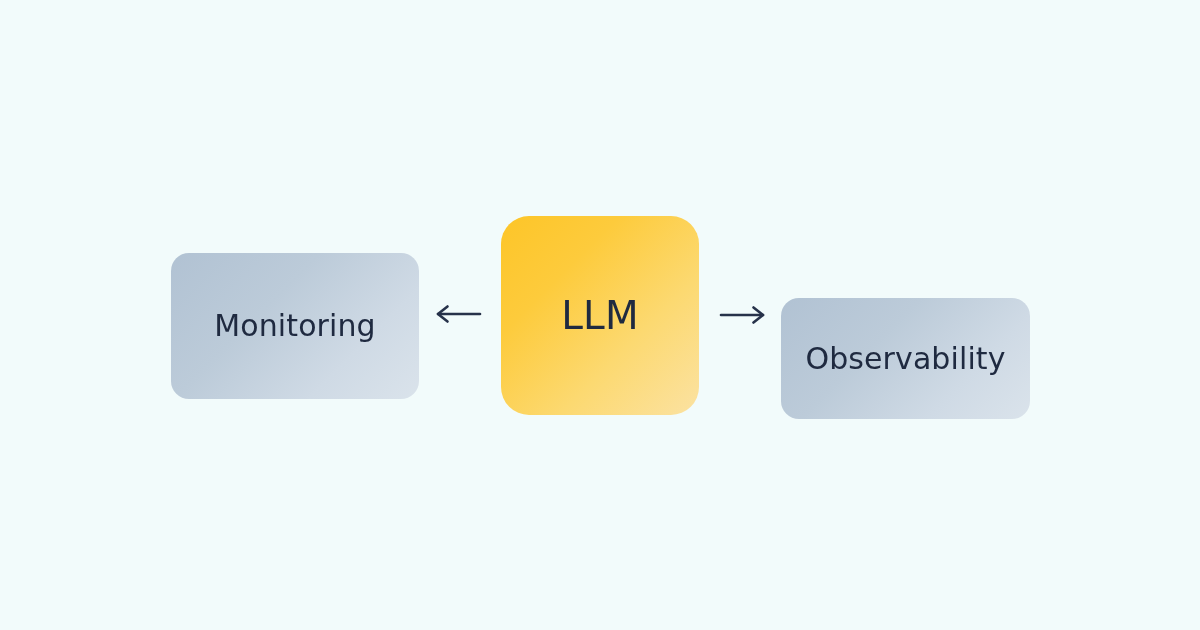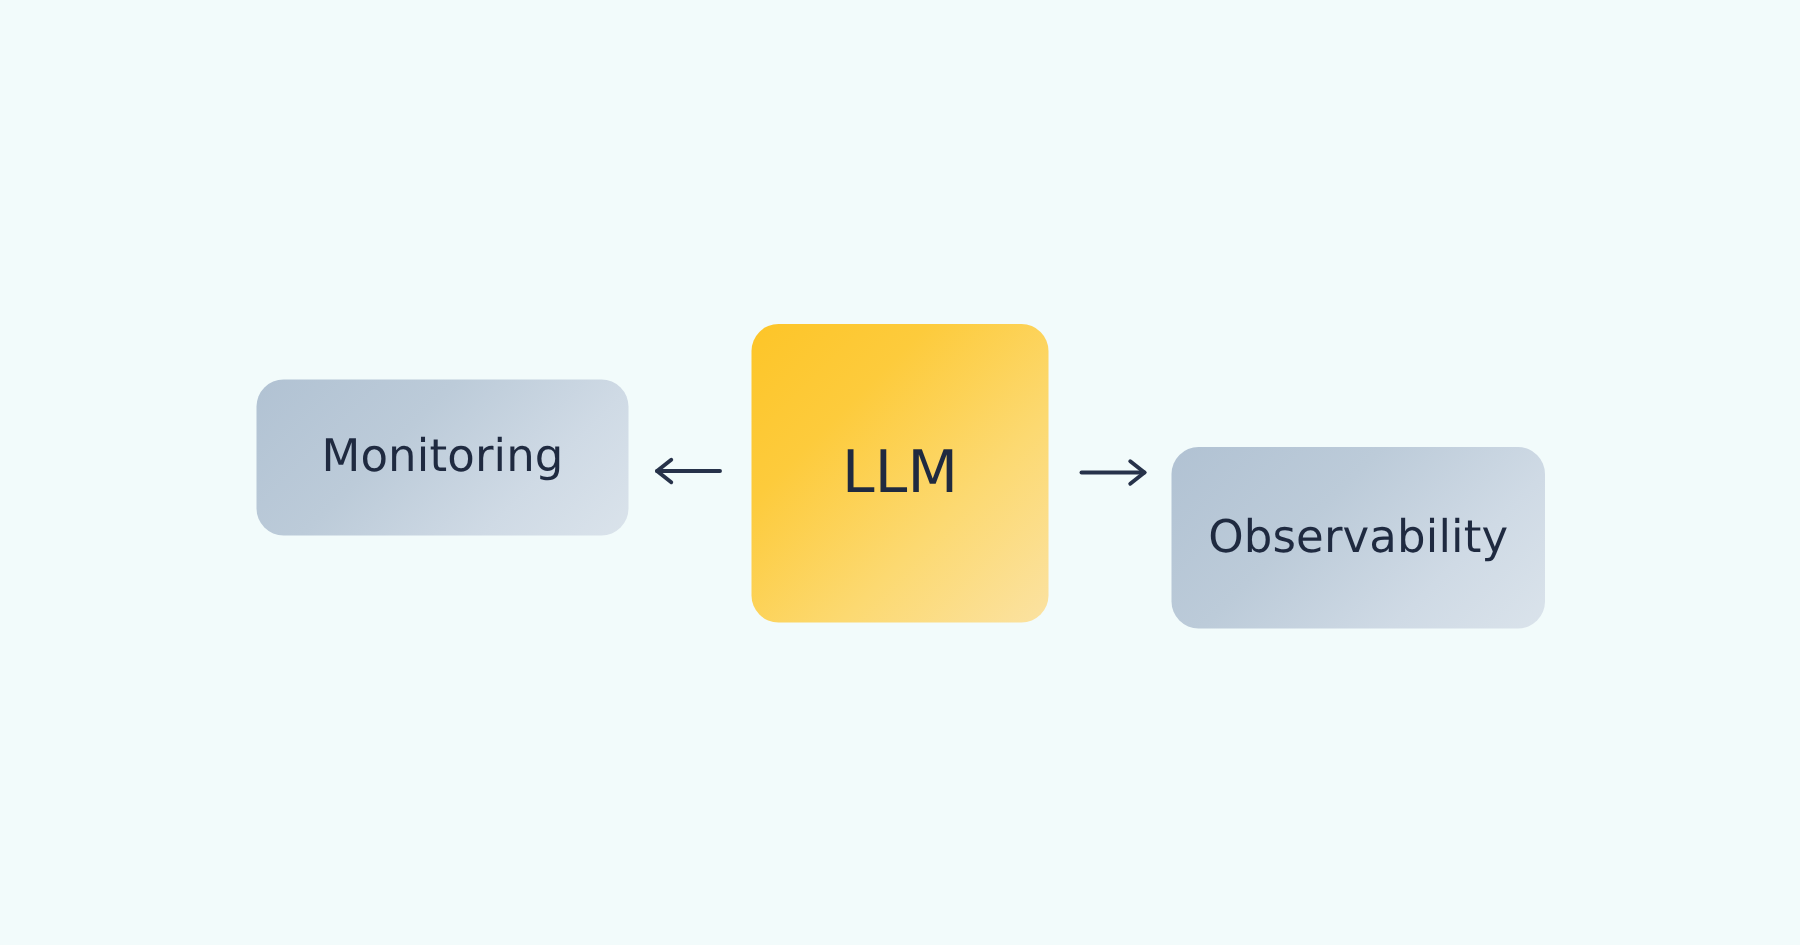--- a/index.html
+++ b/index.html
@@ -37,35 +37,35 @@
     letter-spacing: 0.1px;
     line-height: 1;
     white-space: nowrap;
   }
 
   
   #node-monitoring {
     left: 171px;
     top: 253px;
     width: 248px;
-    height: 104px;
+    height: 146px;
     border-radius: 18px;
     background: linear-gradient(135deg, #b1c2d3 0%, #bccbd9 38%, #cfdae5 72%, #dae3eb 100%);
   }
   #node-monitoring .node-label {
     font-size: 30px;
   }
 
   
   #node-llm {
     left: 501px;
     top: 216px;
     width: 198px;
     height: 199px;
-    border-radius: 18px;
+    border-radius: 28px;
     background: linear-gradient(135deg, #fdc528 0%, #fdcb3c 30%, #fcd971 65%, #fbe2a2 100%);
     align-items: center;
   }
   #node-llm .node-label {
     font-size: 39px;
   }
 
   
   #node-observability {
     left: 781px;

